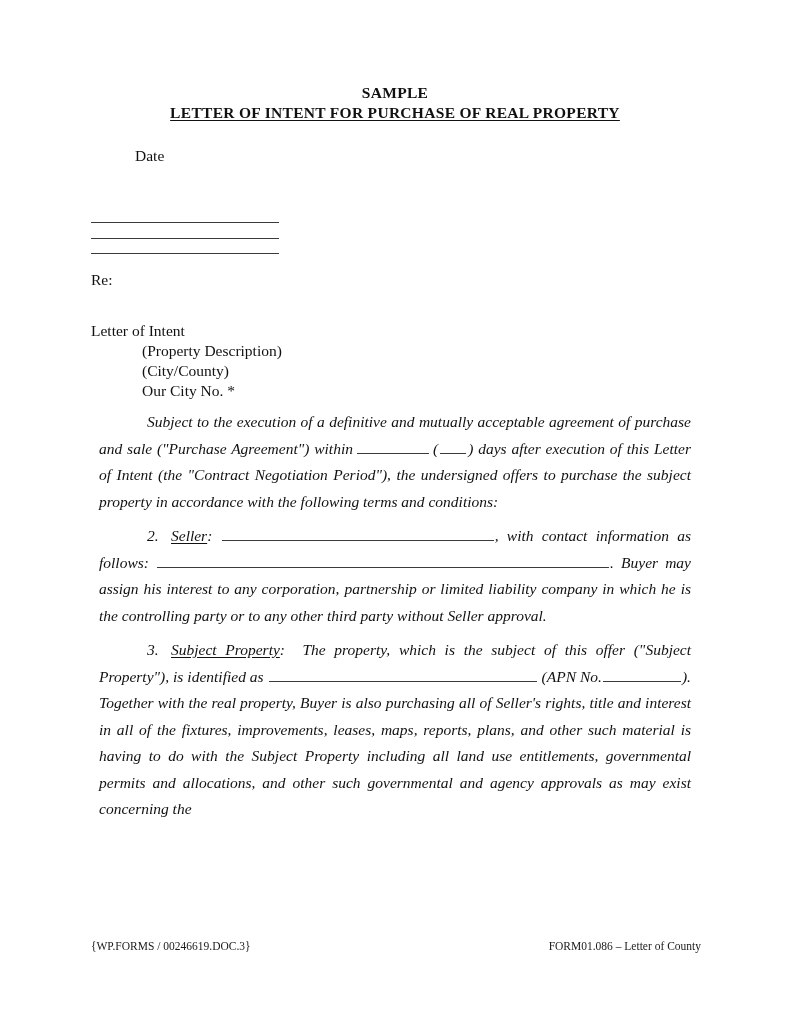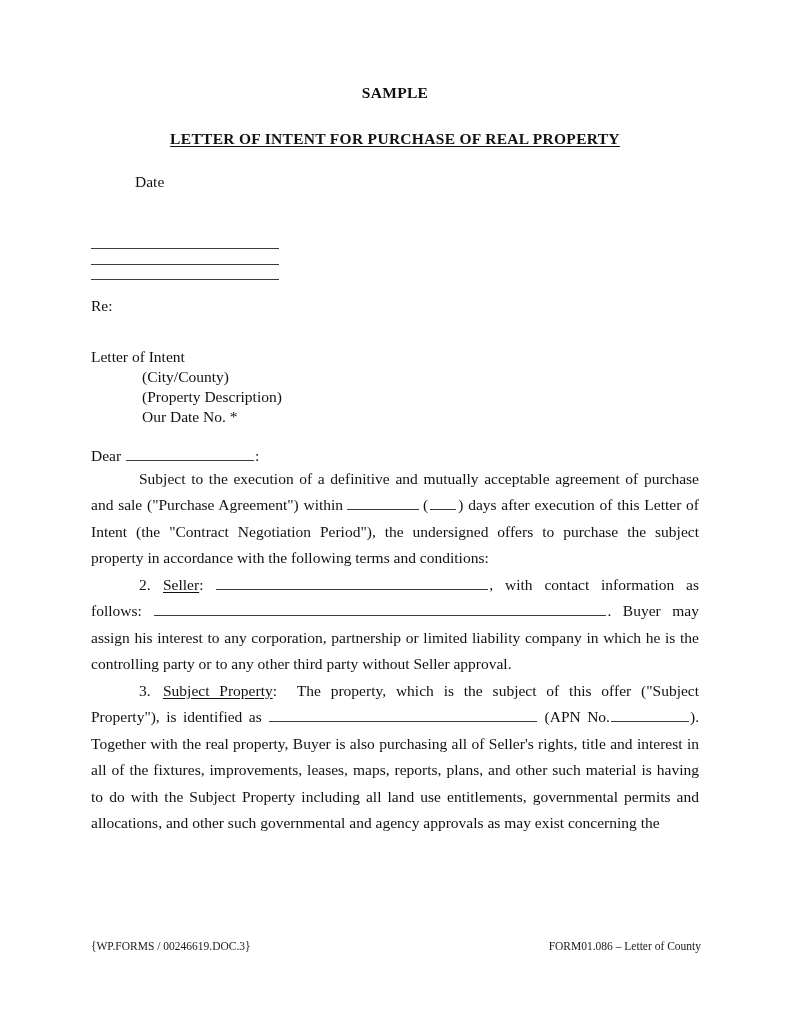--- a/index.html
+++ b/index.html
@@ -37,21 +37,21 @@
     text-align: center;
     font-weight: bold;
     font-size: 15.5px;
     letter-spacing: 0.3px;
     margin: 0;
   }
   .sample-heading {
     margin-top: 84px;
   }
   .title-heading {
-    margin-top: 28px;
+    margin-top: 2px;
     font-size: 15.5px;
   }
   .title-heading .u {
     text-decoration: underline;
     text-underline-offset: 2px;
   }
 
   
   .date-line {
     margin-top: 25px;
@@ -106,22 +106,23 @@
   .blank.contact2{ width: 452px; }
   .blank.prop    { width: 268px; }
   .blank.apn     { width: 78px;  }
 
   
   p.body {
     font-size: 15.5px;
     line-height: 26.5px;
     text-align: justify;
     text-justify: inter-word;
-    margin: 0;
+    margin: 8px;
     hyphens: none;
+    font-style: italic;
   }
   p.body.indent { text-indent: 48px; }
   .para-gap   { margin-top: 23px; }
   .para-gap-l { margin-top: 31px; }
 
   .num {
     display: inline-block;
     width: 24px;
   }
   .num-lead { display: inline-block; width: 48px; }
@@ -162,29 +163,25 @@
       <div class="addr-rule r1"></div>
       <div class="addr-rule r2"></div>
       <div class="addr-rule r3"></div>
     </div>
 
     <div class="re-block">
       <div class="re-row">
         <div class="re-label">Re:</div>
         <div class="re-value">Letter of Intent</div>
       </div>
+      <div class="re-cont">(Property Description)</div>
       <div class="re-cont">(City/County)</div>
-      <div class="re-cont">(Property Description)</div>
-      <div class="re-cont">Our Date No. *</div>
+      <div class="re-cont">Our City No. *</div>
     </div>
 
-    <div class="dear-line">
-      <span>Dear</span>
-      <span class="blank dear"></span><span>:</span>
-    </div>
 
     <p class="body indent para-gap">
       <span>Subject to the execution of a definitive and mutually acceptable agreement of purchase and sale ("Purchase Agreement") within</span><span class="blank within"></span><span class="wsp"><span>(</span><span class="blank paren"></span></span><span>) days after execution of this Letter of Intent (the "Contract Negotiation Period"), the undersigned offers to purchase the subject property in accordance with the following terms and conditions:</span>
     </p>
 
 
     <p class="body para-gap-l">
       <span class="num-lead"></span><span class="num">2.</span><span class="term">Seller</span><span>:</span>
       <span class="blank buyer"></span><span>, with contact information as follows:</span>
       <span class="blank contact2"></span><span>.</span>

